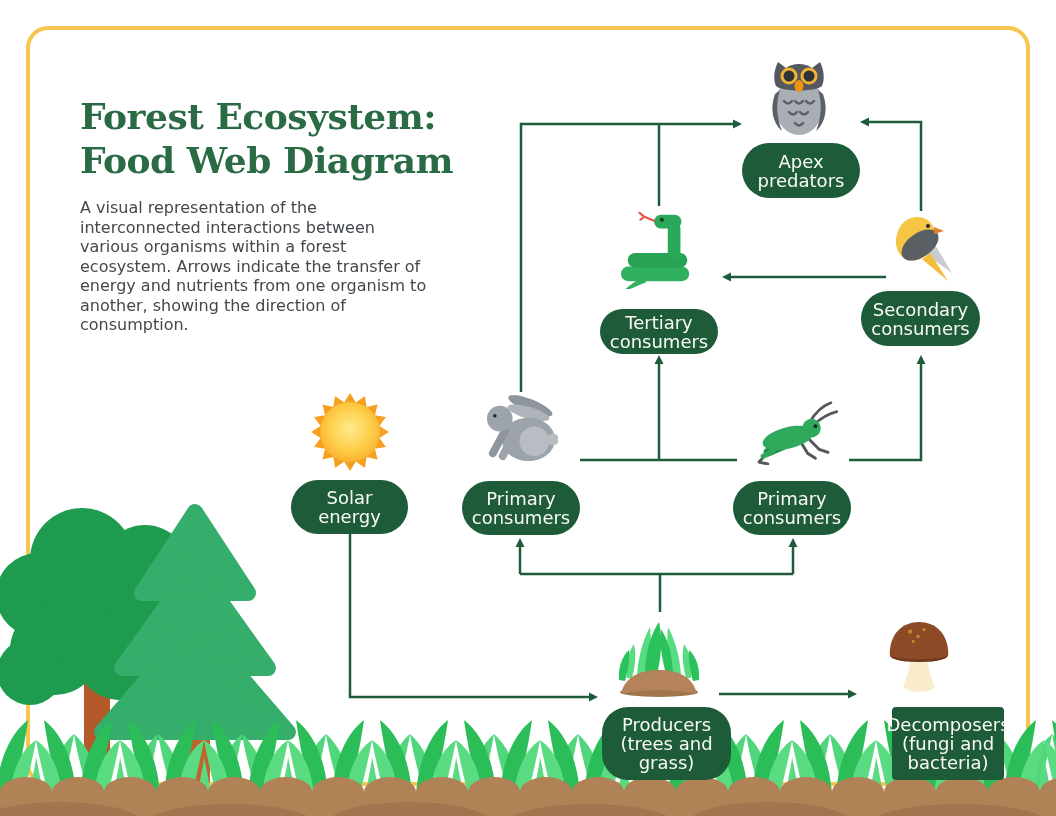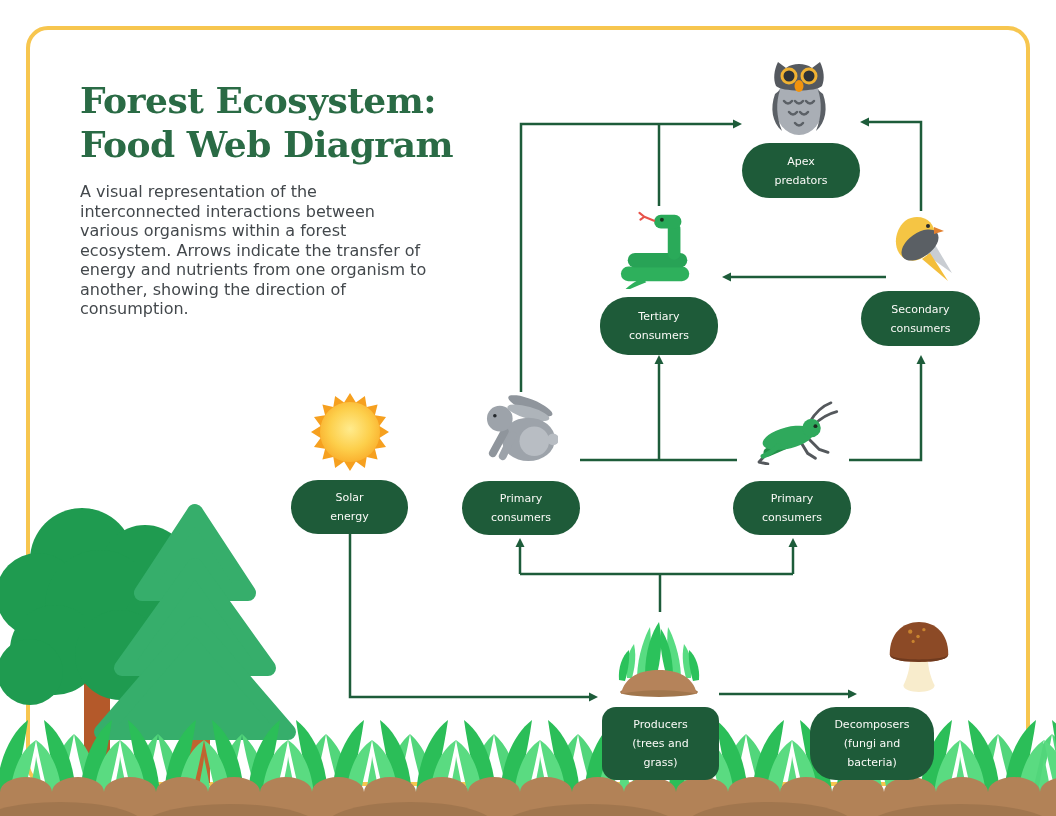--- a/index.html
+++ b/index.html
@@ -13,33 +13,33 @@
     border:4px solid #F7C64F;border-radius:22px;z-index:0;background:transparent;
   }
   .header{position:absolute;left:80px;top:62px;z-index:4;}
   .logo{display:flex;align-items:center;gap:8px;}
   .logo-text{
     font-family:"Liberation Sans",sans-serif;font-weight:700;
     font-size:11.5px;line-height:13px;letter-spacing:.6px;color:#141414;
     white-space:pre-line;
   }
   .title{
-    margin-top:16px;
+    margin-top:32px;
     font-family:"DejaVu Serif","Liberation Serif",serif;font-weight:700;
     font-size:36px;line-height:44px;letter-spacing:-.5px;color:#2A6B45;
     white-space:pre-line;
   }
   .description{
     margin-top:16px;width:356px;
     font-size:16px;line-height:19.5px;color:#43484C;
   }
   .pill{
     position:absolute;background:#1E5B39;color:#FAFAF7;border-radius:28px;
     display:flex;align-items:center;justify-content:center;text-align:center;
-    white-space:pre-line;font-size:11px;line-height:19px;z-index:6;
+    white-space:pre-line;font-size:18px;line-height:19px;z-index:6;
   }
   .icon{position:absolute;z-index:5;}
   svg{display:block;}
   .connectors{position:absolute;left:0;top:0;z-index:2;pointer-events:none;}
   .trees{position:absolute;left:0;top:490px;z-index:1;}
   .grass{position:absolute;left:0;bottom:0;z-index:3;}
 </style>
 </head>
 <body>
 
@@ -209,34 +209,34 @@
       <circle cx="26" cy="15" r="2.2"></circle>
         <circle cx="34" cy="20" r="1.8"></circle>
       <circle cx="29" cy="25" r="1.6"></circle>
         <circle cx="40" cy="13" r="1.7"></circle>
     </g>
   </svg>
 </span>
 
 <div class="pill" style="left:742px;top:143px;width:118px;height:55px">Apex
 predators</div>
-<div class="pill" style="left:600px;top:297px;width:118px;height:58px">Tertiary
+<div class="pill" style="left:600px;top:309px;width:118px;height:45px">Tertiary
 consumers</div>
 <div class="pill" style="left:861px;top:291px;width:119px;height:55px">Secondary
 consumers</div>
 <div class="pill" style="left:291px;top:480px;width:117px;height:54px">Solar
 energy</div>
 <div class="pill" style="left:462px;top:481px;width:118px;height:54px">Primary
 consumers</div>
 <div class="pill" style="left:733px;top:481px;width:118px;height:54px">Primary
 consumers</div>
-<div class="pill" style="left:602px;top:707px;width:117px;height:73px;border-radius:14px">Producers
+<div class="pill" style="left:602px;top:707px;width:129px;height:73px;border-radius:26px">Producers
 (trees and
 grass)</div>
-<div class="pill" style="left:810px;top:707px;width:124px;height:73px;border-radius:26px">Decomposers
+<div class="pill" style="left:892px;top:707px;width:112px;height:73px;border-radius:4px">Decomposers
 (fungi and
 bacteria)</div>
 
 <svg class="grass" width="1056" height="104" viewBox="0 0 1056 104">
   <defs>
     <g id="clumpB">
       <path d="M6,84 C8,56 18,34 32,22 C28,46 22,66 17,84 Z" fill="#52D67B"></path>
       <path d="M58,84 C56,56 46,34 32,22 C36,46 42,66 47,84 Z" fill="#52D67B"></path>
     </g>
     <g id="clump">

